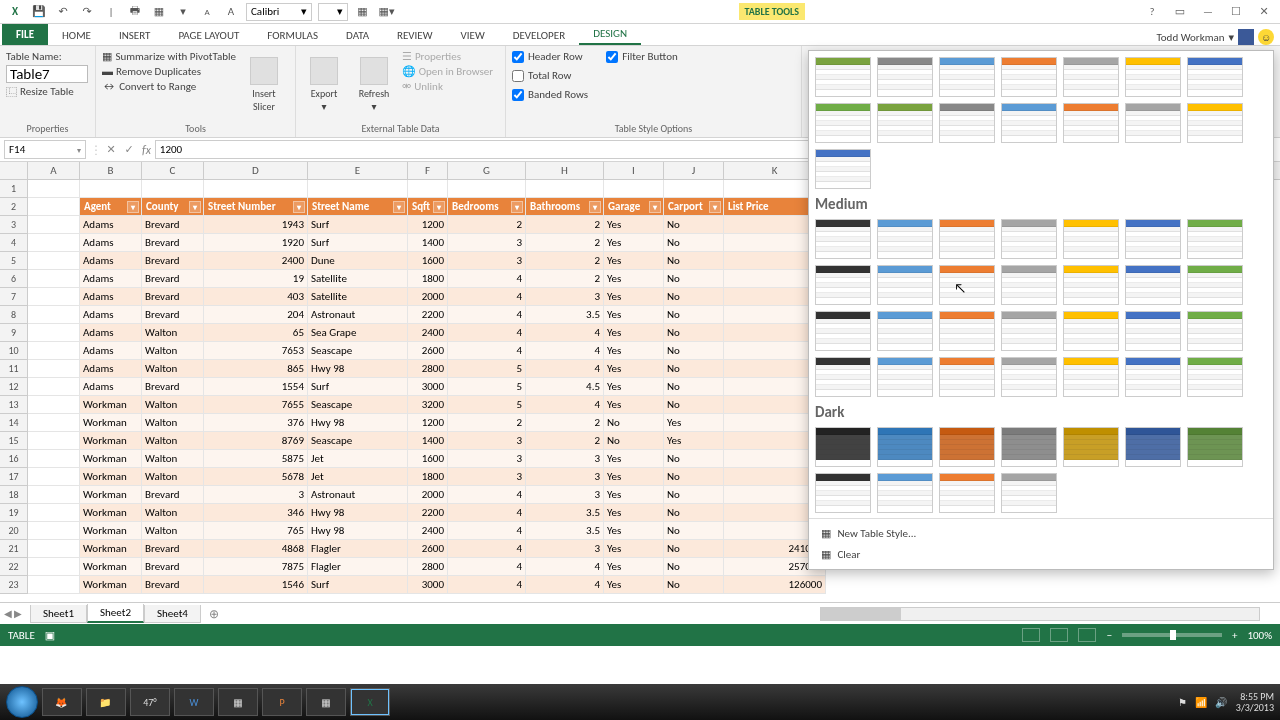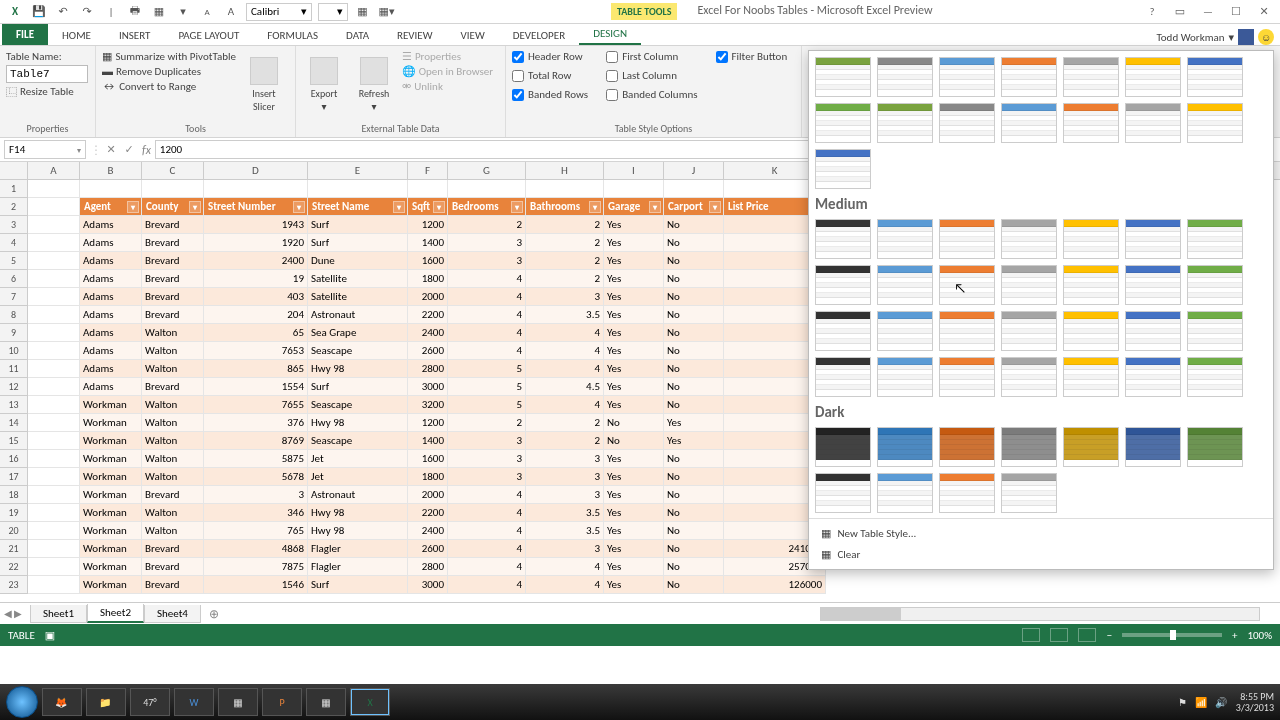--- a/index.html
+++ b/index.html
@@ -32,21 +32,21 @@
 .ribbon { height: 92px; background: #f3f3f3; border-bottom: 1px solid #d4d4d4; display: flex; position:relative;}
 .group { border-right: 1px solid #ddd; padding: 4px 6px 2px 6px; display: flex; flex-direction: column; }
 .group-body { flex:1; display:flex; gap:6px; }
 .group-label { text-align: center; font-size: 10px; color: #666; padding-top:2px;}
 .small-stack { display:flex; flex-direction:column; gap:2px; font-size:11px; color:#444;}
 .small-stack div { display:flex; align-items:center; gap:3px; cursor:pointer;}
 .cmd-btn { display:flex; flex-direction:column; align-items:center; justify-content:center; width:44px; font-size:10px; color:#444; cursor:pointer;}
 .cmd-btn .ico { width:28px; height:28px; background:#e0e0e0; border:1px solid #ccc; margin-bottom:2px;}
 .chk { display:flex; align-items:center; gap:4px; font-size:11px; color:#444;}
 .chk input { width:12px; height:12px;}
-input.text { border:1px solid #bbb; height:18px; padding:0 3px; font-size:11px;font-family:Liberation Mono, monospace;}
+input.text { border:1px solid #bbb; height:18px; padding:0 3px; font-size:15px;}
 
 
 .formula-bar { height: 24px; display:flex; align-items:center; border-bottom:1px solid #d4d4d4; }
 .name-box { width:82px; border:1px solid #ccc; margin:2px 4px; height:19px; display:flex; align-items:center; padding:0 4px; font-size:11px; justify-content:space-between;}
 .fx-btn { width:18px; text-align:center; color:#888; font-size:11px; cursor:pointer;}
 .formula-input { flex:1; border:1px solid #ccc; height:19px; margin:2px 6px 2px 0; padding:0 4px; font-size:11px;}
 .fx-label { font-style:italic; color:#888; margin:0 4px;}
 
 
 .grid-area { position:relative; height: 440px; overflow:hidden; }
@@ -117,21 +117,20 @@
     <span class="qat-icon">▾</span>
     <span class="qat-icon" style="font-size:9px">A</span>
     <span class="qat-icon">A</span>
     <div class="font-box"><input value="Calibri" style=""> ▾</div>
     <div class="font-box font-size-box"><input style="width: 14px;"> ▾</div>
     <span class="qat-icon">▦</span>
     <span class="qat-icon">▦▾</span>
   </div>
   <div class="middle">
     <span class="tool-tab">TABLE TOOLS</span>
-    <span class="doc-title">Excel For Noobs Tables - Microsoft Excel Preview</span>
   </div>
   <div class="right">
     <span class="win-btn">?</span>
     <span class="win-btn">▭</span>
     <span class="win-btn">—</span>
     <span class="win-btn">☐</span>
     <span class="win-btn">✕</span>
   </div>
 </div>
 
@@ -214,34 +213,20 @@
             <input type="checkbox" checked="" style="">
             <span>Header Row</span>
           </label>
         <label class="chk">
             <input type="checkbox" style="">
             <span>Total Row</span>
           </label>
         <label class="chk">
             <input type="checkbox" checked="" style="">
             <span>Banded Rows</span>
-          </label>
-      </div>
-      <div class="small-stack" style="gap:6px">
-        <label class="chk">
-            <input type="checkbox" style="">
-            <span>First Column</span>
-          </label>
-        <label class="chk">
-            <input type="checkbox" style="">
-            <span>Last Column</span>
-          </label>
-        <label class="chk">
-            <input type="checkbox" style="">
-            <span>Banded Columns</span>
           </label>
       </div>
       <div class="small-stack" style="gap:6px">
         <label class="chk">
             <input type="checkbox" checked="" style="">
             <span>Filter Button</span>
           </label>
       </div>
     </div>
     <div class="group-label">Table Style Options</div>

